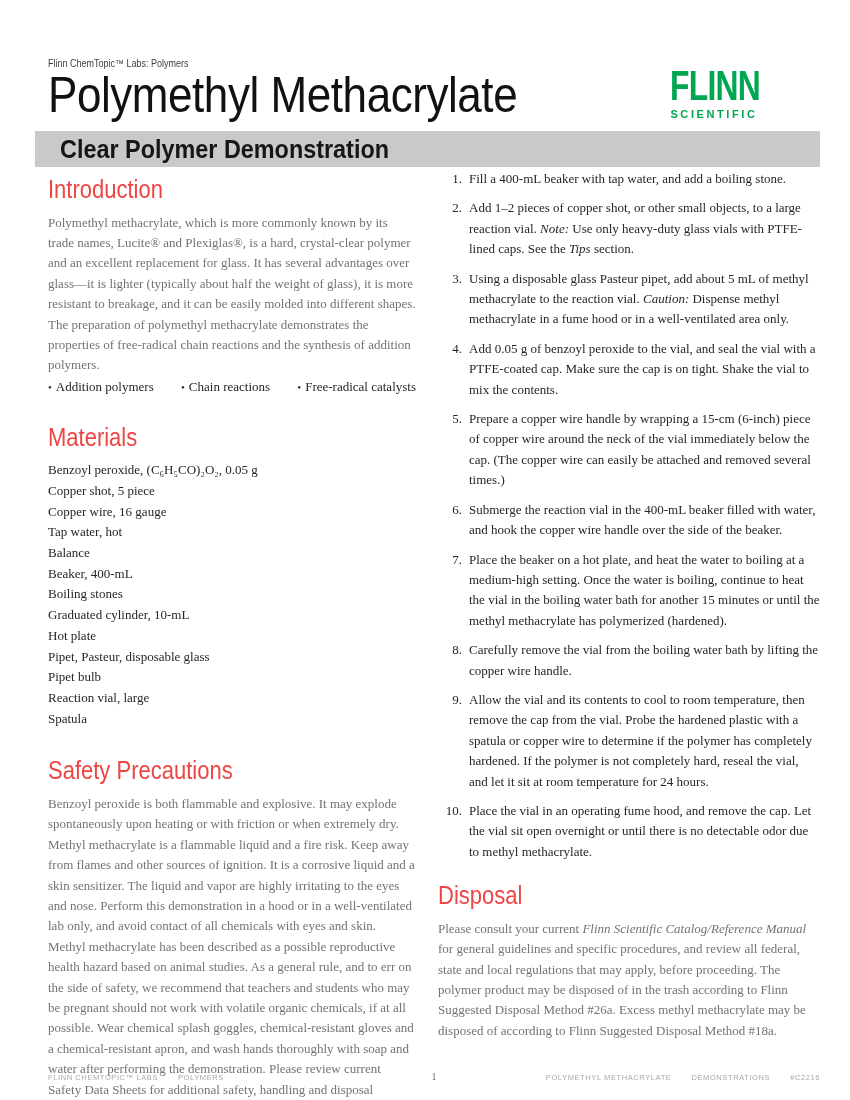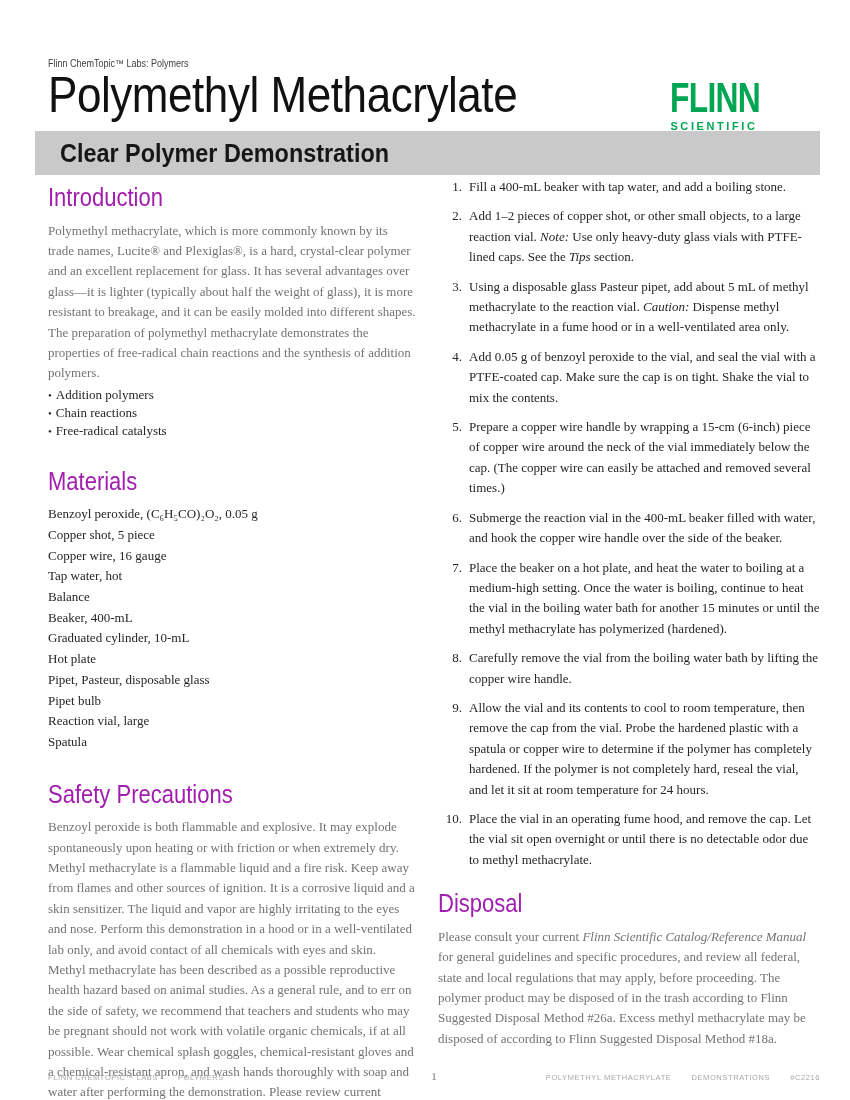--- a/index.html
+++ b/index.html
@@ -10,42 +10,42 @@
     padding:20px 30px 0 48px; overflow:hidden; color:#262626;
   }
   .cond { display:inline-block; transform-origin:0 50%; white-space:nowrap; }
 
   
   .header { position:relative; }
   .eyebrow { margin-top:38px; font-family:"Liberation Sans",sans-serif; font-size:10px; color:#404040; }
   .eyebrow .cond { transform:scaleX(0.9); }
   .title { font-family:"Liberation Sans",sans-serif; font-size:50px; font-weight:400; color:#111; line-height:1.04; letter-spacing:-0.5px; }
   .title .cond { transform:scaleX(0.88); }
-  .logo { position:absolute; top:20px; right:28px; text-align:left; }
+  .logo { position:absolute; top:8px; right:28px; text-align:left; }
   .logo-main { font-family:"Liberation Sans",sans-serif; font-weight:bold; font-size:43px; line-height:0.92; letter-spacing:-1px; }
   .logo-main .cond { transform:scaleX(0.74); }
   .logo-sub { font-family:"Liberation Sans",sans-serif; font-weight:bold; font-size:11px; letter-spacing:2.6px; margin-top:2px; }
 
   
-  .banner { margin:10px 0 2px -13px; height:44px; display:flex; align-items:center; padding-left:25px; }
+  .banner { margin:10px 0 2px -13px; height:36px; display:flex; align-items:center; padding-left:25px; }
   .banner .cond { font-family:"Liberation Sans",sans-serif; font-weight:bold; font-size:26px; transform:scaleX(0.9); color:#161616; }
 
   
   .columns { display:flex; gap:22px; }
   .col-left { width:368px; flex:0 0 368px; }
   .col-right { flex:1; }
 
-  h2 { font-family:"Liberation Sans",sans-serif; font-size:25px; font-weight:400; color:#a21caf; margin:28px 0 9px; line-height:1.1; }
+  h2 { font-family:"Liberation Sans",sans-serif; font-size:25px; font-weight:400; color:#ef4444; margin:28px 0 9px; line-height:1.1; }
   h2 .cond { transform:scaleX(0.88); }
   .col-left h2:first-child, .col-right h2:first-child { margin-top:7px; }
 
   .body-text { font-size:13px; line-height:20.4px; color:#737373; }
 
   
-  .concepts-row { display:flex; justify-content:space-between; font-size:13px; line-height:18px; margin:2px 0 4px;flex-direction:column; }
+  .concepts-row { display:flex; justify-content:space-between; font-size:13px; line-height:18px; margin:2px 0 4px; }
   .concept { white-space:nowrap; }
   .concept .bullet { font-size:11px; margin-right:4px; }
 
   
   .materials div { font-size:13px; line-height:20.7px; }
 
   
   .step { display:grid; grid-template-columns:24px 1fr; column-gap:7px; margin-bottom:9px; }
   .step-num { text-align:right; font-size:13px; line-height:20.4px; }
   .step-text { font-size:13px; line-height:20.4px; }
@@ -93,20 +93,21 @@
       </div>
 
       <h2><span class="cond">Materials</span></h2>
       <div class="materials">
         <div>Benzoyl peroxide, (C₆H₅CO)₂O₂, 0.05 g</div>
         <div>Copper shot, 5 piece</div>
         <div>Copper wire, 16 gauge</div>
         <div>Tap water, hot</div>
         <div>Balance</div>
         <div>Beaker, 400-mL</div>
+        <div>Boiling stones</div>
         <div>Graduated cylinder, 10-mL</div>
         <div>Hot plate</div>
         <div>Pipet, Pasteur, disposable glass</div>
         <div>Pipet bulb</div>
         <div>Reaction vial, large</div>
         <div>Spatula</div>
       </div>
 
       <h2><span class="cond">Safety Precautions</span></h2>
       <p class="body-text">Benzoyl peroxide is both flammable and explosive. It may explode spontaneously upon heating or with friction or when extremely dry. Methyl methacrylate is a flammable liquid and a fire risk. Keep away from flames and other sources of ignition. It is a corrosive liquid and a skin sensitizer. The liquid and vapor are highly irritating to the eyes and nose. Perform this demonstration in a hood or in a well-ventilated lab only, and avoid contact of all chemicals with eyes and skin. Methyl methacrylate has been described as a possible reproductive health hazard based on animal studies. As a general rule, and to err on the side of safety, we recommend that teachers and students who may be pregnant should not work with volatile organic chemicals, if at all possible. Wear chemical splash goggles, chemical-resistant gloves and a chemical-resistant apron, and wash hands thoroughly with soap and water after performing the demonstration. Please review current Safety Data Sheets for additional safety, handling and disposal information.</p>

